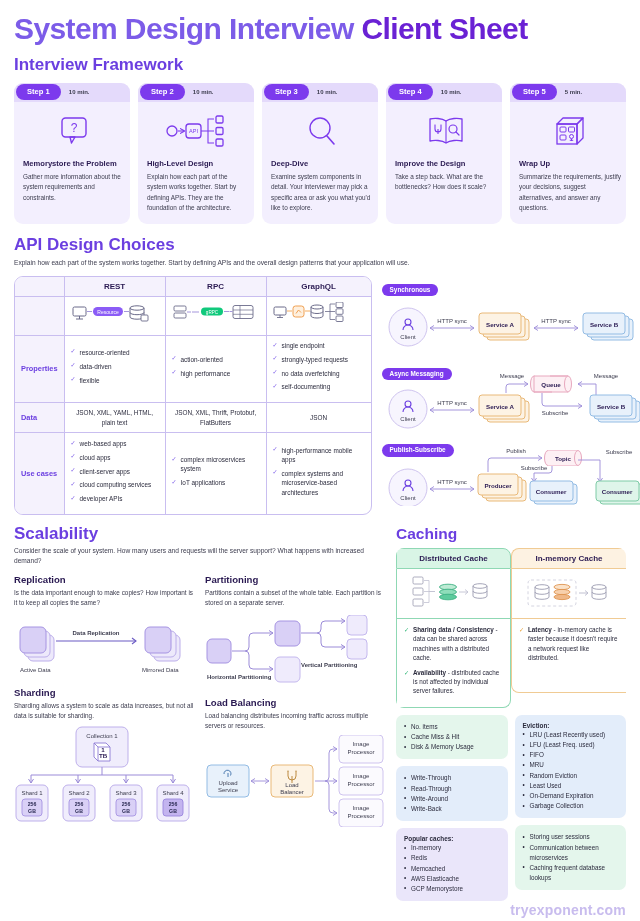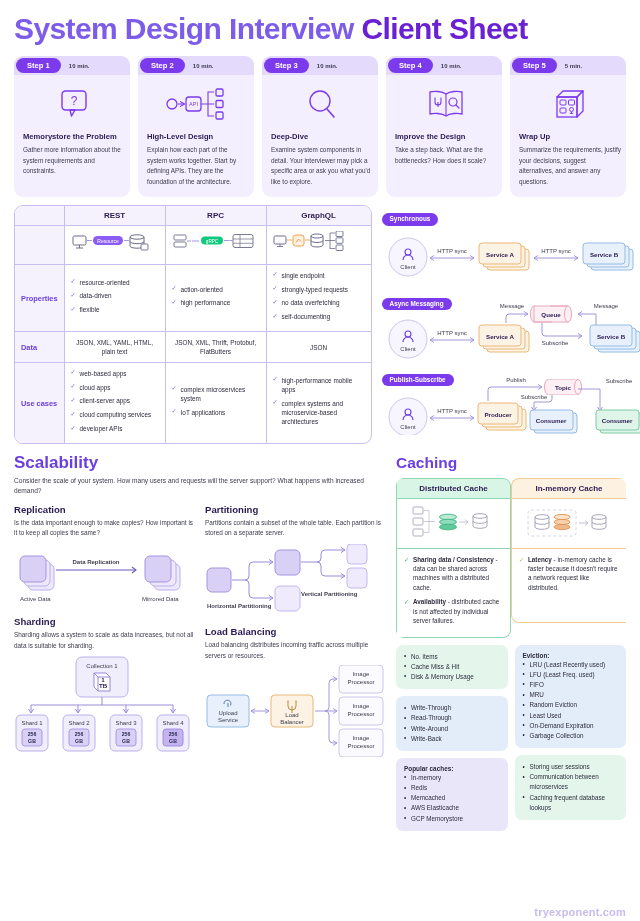--- a/index.html
+++ b/index.html
@@ -98,35 +98,36 @@
   .note-col { flex:1; display:flex; flex-direction:column; gap:7px; }
   .note-box { border-radius:7px; padding:7px 8px; }
   .nb-green { background:#E4F6EC; }
   .nb-blue  { background:#E3EDFA; }
   .nb-lav   { background:#EAE6FA; }
   .note-box ul { list-style:none; }
   .note-box li { font-size:6.3px; line-height:1.62; color:#2b2b3d; position:relative; padding-left:7px; }
   .note-box li:before { content:"•"; position:absolute; left:0; top:-0.5px; }
   .note-title { font-size:6.4px; font-weight:700; color:#2b2b3d; margin-bottom:1px; }
 
-  .watermark { position:absolute; right:14px; bottom:3px; font-size:11px;
+  .watermark { position:absolute; right:14px; bottom:3px; font-size:14px;
     color:#C8BCEE; font-weight:700; letter-spacing:0.2px;text-align:center; }
 
   .dlabel { font-size:6px; fill:#3c3c4e; font-family:"Liberation Sans", sans-serif; }
   .dlabel-b { font-size:6.2px; font-weight:700; fill:#2a1a52; font-family:"Liberation Sans", sans-serif; }
 </style>
 </head>
 <body>
 
 <div class="page">
 
   <h1 class="main-title">
     <span class="mt-a">System Design Interview </span><span class="mt-b">Client Sheet</span>
   </h1>
 
+  <div class="sec-title big">Interview Framework</div>
 
   <div class="steps">
 
     <div class="step-card">
       <div class="step-pill-row">
         <span class="step-pill">Step 1</span>
         <span class="step-time">10 min.</span>
       </div>
       <div class="step-icon">
         <svg width="36" height="32" viewBox="0 0 36 32">
@@ -213,20 +214,24 @@
           <rect x="9" y="21" width="6" height="5" rx="1" fill="none" stroke="#7C3AED" stroke-width="1"></rect>
           <circle cx="20.5" cy="22.5" r="2" fill="none" stroke="#7C3AED" stroke-width="1"></circle>
           <path d="M20.5 25 v2 M18.8 26.3 h3.4" stroke="#7C3AED" stroke-width="1"></path>
         </svg>
       </div>
       <div class="step-h">Wrap Up</div>
       <div class="step-p">Summarize the requirements, justify your decisions, suggest alternatives, and answer any questions.</div>
     </div>
   </div>
 
+  <div style="margin-top:12px;">
+    <div class="sec-title big">API Design Choices</div>
+    <div class="sec-desc">Explain how each part of the system works together. Start by defining APIs and the overall design patterns that your application will use.</div>
+  </div>
 
   <div class="api-wrap">
     <table class="api-table">
       <tbody>
           <tr>
         <th class="api-hdr blank"></th>
         <th class="api-hdr">REST</th>
         <th class="api-hdr">RPC</th>
         <th class="api-hdr">GraphQL</th>
       </tr>

